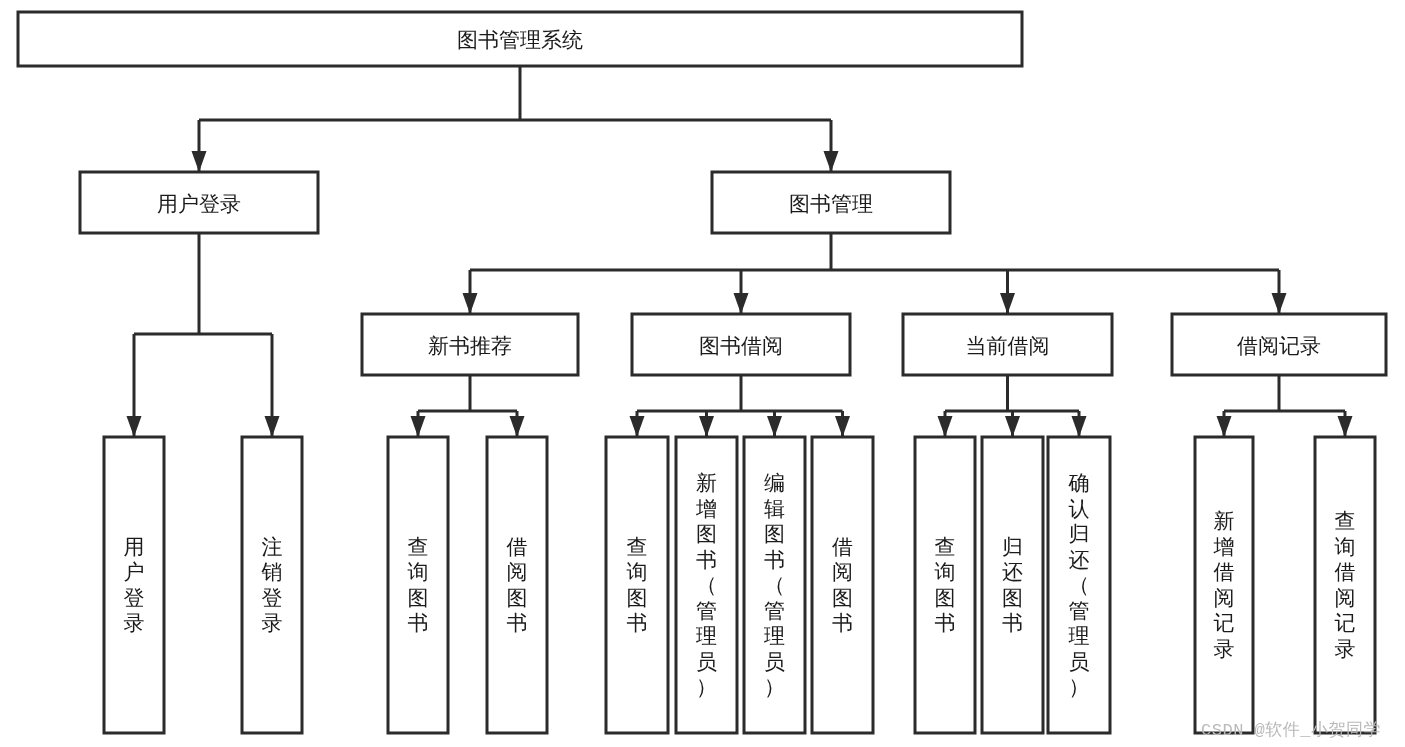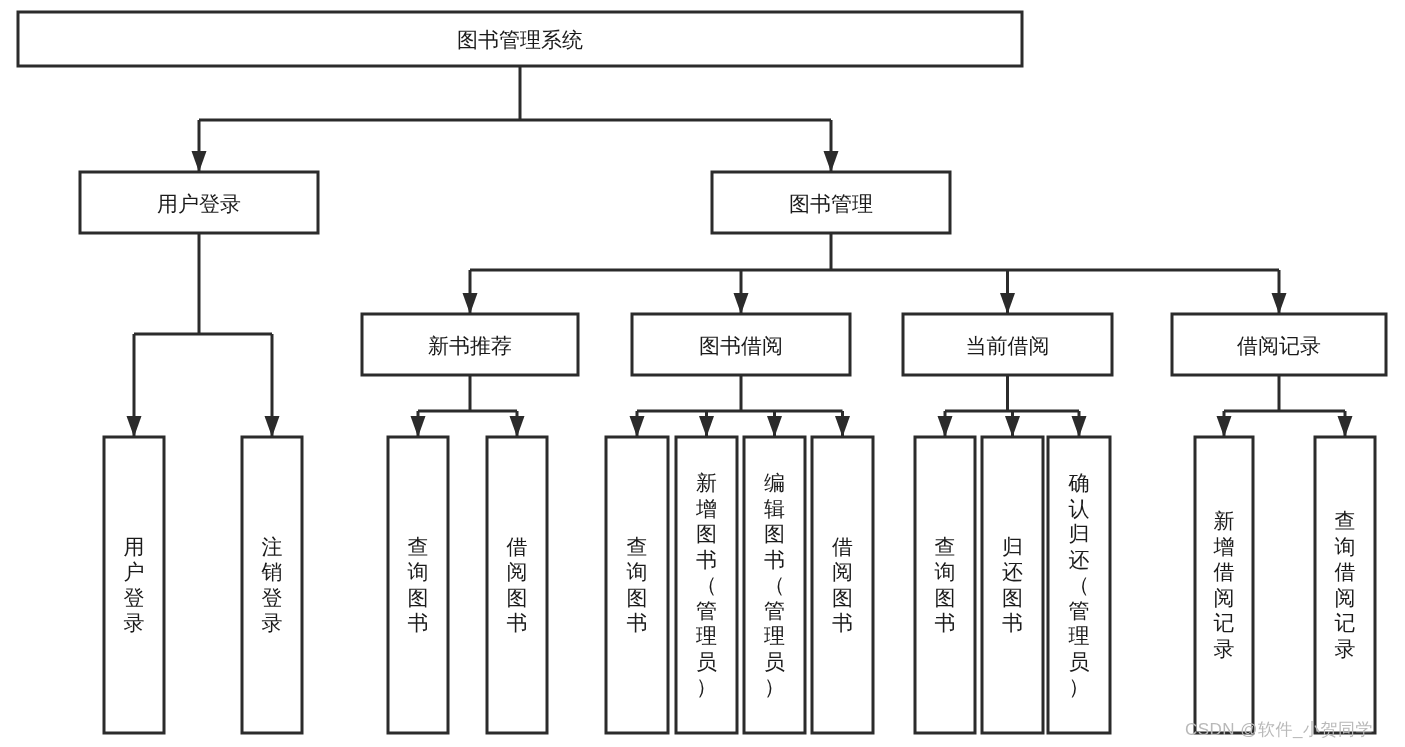--- a/index.html
+++ b/index.html
@@ -50,23 +50,23 @@
     dominant-baseline: central;
   }
   .node-label-v {
     font-family: "DejaVu Sans", "Liberation Sans", sans-serif;
     font-size: 21px;
     fill: #1b1b1b;
     text-anchor: middle;
   }
   .watermark-text {
     position: absolute;
-    right: 22px;
+    right: 14px;
     bottom: 6px;
-    font-family: Liberation Sans, sans-serif;
+    font-family: Liberation Mono, monospace;
     font-size: 17px;
     color: #b9b9b9;
     letter-spacing: 0.5px;
     white-space: nowrap;
     user-select: none;
   }
 </style>
 </head>
 <body>
 

